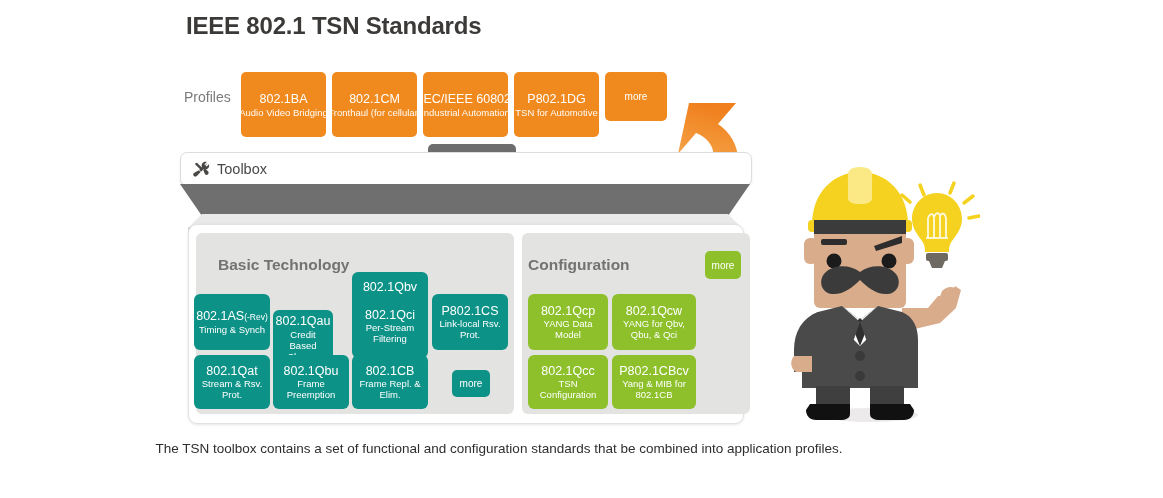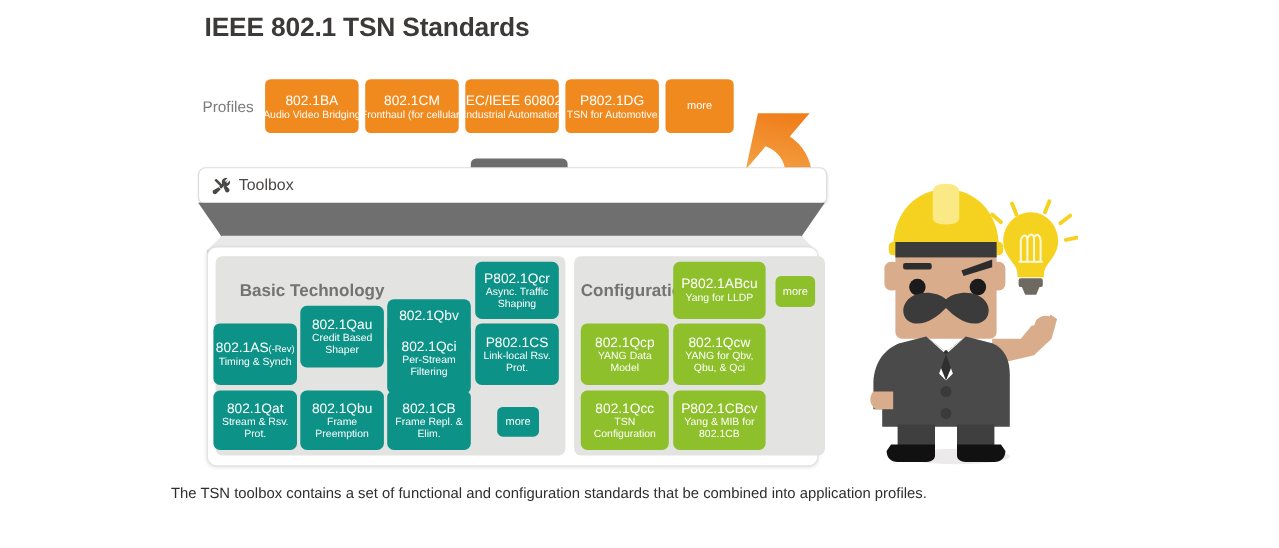--- a/index.html
+++ b/index.html
@@ -28,21 +28,21 @@
   }
   .profiles-row{position:absolute;left:241px;top:72px;display:flex;gap:6px;}
   .chip{
     border-radius:5px;color:#ffffff;text-align:center;
     display:flex;flex-direction:column;align-items:center;justify-content:center;
     box-sizing:border-box;padding:3px 6px;
   }
   .chip.orange{background:#F08A1E;}
   .chip .c-title{font-size:12.5px;line-height:15px;white-space:nowrap;}
   .chip .c-sub{font-size:9.5px;line-height:11px;white-space:nowrap;opacity:.97;}
-  .p-chip{width:85px;height:49px;}
+  .p-chip{width:85px;height:65px;}
   .p-more{
     width:62px;height:49px;border-radius:5px;background:#F08A1E;color:#fff;
     display:flex;align-items:center;justify-content:center;font-size:10px;
   }
 
   
   .arrow-wrap{position:absolute;left:648px;top:96px;width:120px;height:150px;}
 
   
   .tb-handle{
@@ -189,30 +189,26 @@
 
   <div class="tb-body"></div>
 
   <div class="panel panel-basic"></div>
   <div class="panel-title pt-basic">Basic Technology</div>
 
   <div class="tile teal" style="left:352px;top:238px;width:76px;height:52px;margin-top:34px;">
     <span class="t-title">802.1Qbv</span>
     <span class="t-sub">Scheduled Traffic</span>
   </div>
-  <div class="tile teal" style="left:432px;top:238px;width:76px;height:52px;">
-    <span class="t-title">P802.1Qcr</span>
-    <span class="t-sub">Async. Traffic Shaping</span>
-  </div>
 
   <div class="tile teal" style="left:194px;top:294px;width:76px;height:56px;">
     <span class="t-title"><span>802.1AS</span><span class="sup">(-Rev)</span></span>
     <span class="t-sub">Timing &amp; Synch</span>
   </div>
-  <div class="tile teal" style="left:273px;top:278px;width:76px;height:56px;">
+  <div class="tile teal" style="left:273px;top:310px;width:60px;height:56px;">
     <span class="t-title">802.1Qau</span>
     <span class="t-sub">Credit Based Shaper</span>
   </div>
   <div class="tile teal" style="left:352px;top:294px;width:76px;height:64px;">
     <span class="t-title">802.1Qci</span>
     <span class="t-sub">Per-Stream Filtering</span>
   </div>
   <div class="tile teal" style="left:432px;top:294px;width:76px;height:56px;">
     <span class="t-title">P802.1CS</span>
     <span class="t-sub">Link-local Rsv. Prot.</span>
@@ -229,24 +225,20 @@
   <div class="tile teal" style="left:352px;top:355px;width:76px;height:54px;">
     <span class="t-title">802.1CB</span>
     <span class="t-sub">Frame Repl. &amp; Elim.</span>
   </div>
 
   <div class="more-btn teal" style="left:452px;top:370px;width:38px;height:27px;">more</div>
 
   <div class="panel panel-config"></div>
   <div class="panel-title pt-config">Configuration</div>
 
-  <div class="tile green" style="left:612px;top:238px;width:84px;height:52px;">
-    <span class="t-title">P802.1ABcu</span>
-    <span class="t-sub">Yang for LLDP</span>
-  </div>
   <div class="more-btn green" style="left:705px;top:251px;width:36px;height:28px;">more</div>
 
   <div class="tile green" style="left:528px;top:294px;width:80px;height:56px;">
     <span class="t-title">802.1Qcp</span>
     <span class="t-sub">YANG Data Model</span>
   </div>
   <div class="tile green" style="left:612px;top:294px;width:84px;height:56px;">
     <span class="t-title">802.1Qcw</span>
     <span class="t-sub">YANG for Qbv, Qbu, &amp; Qci</span>
   </div>

